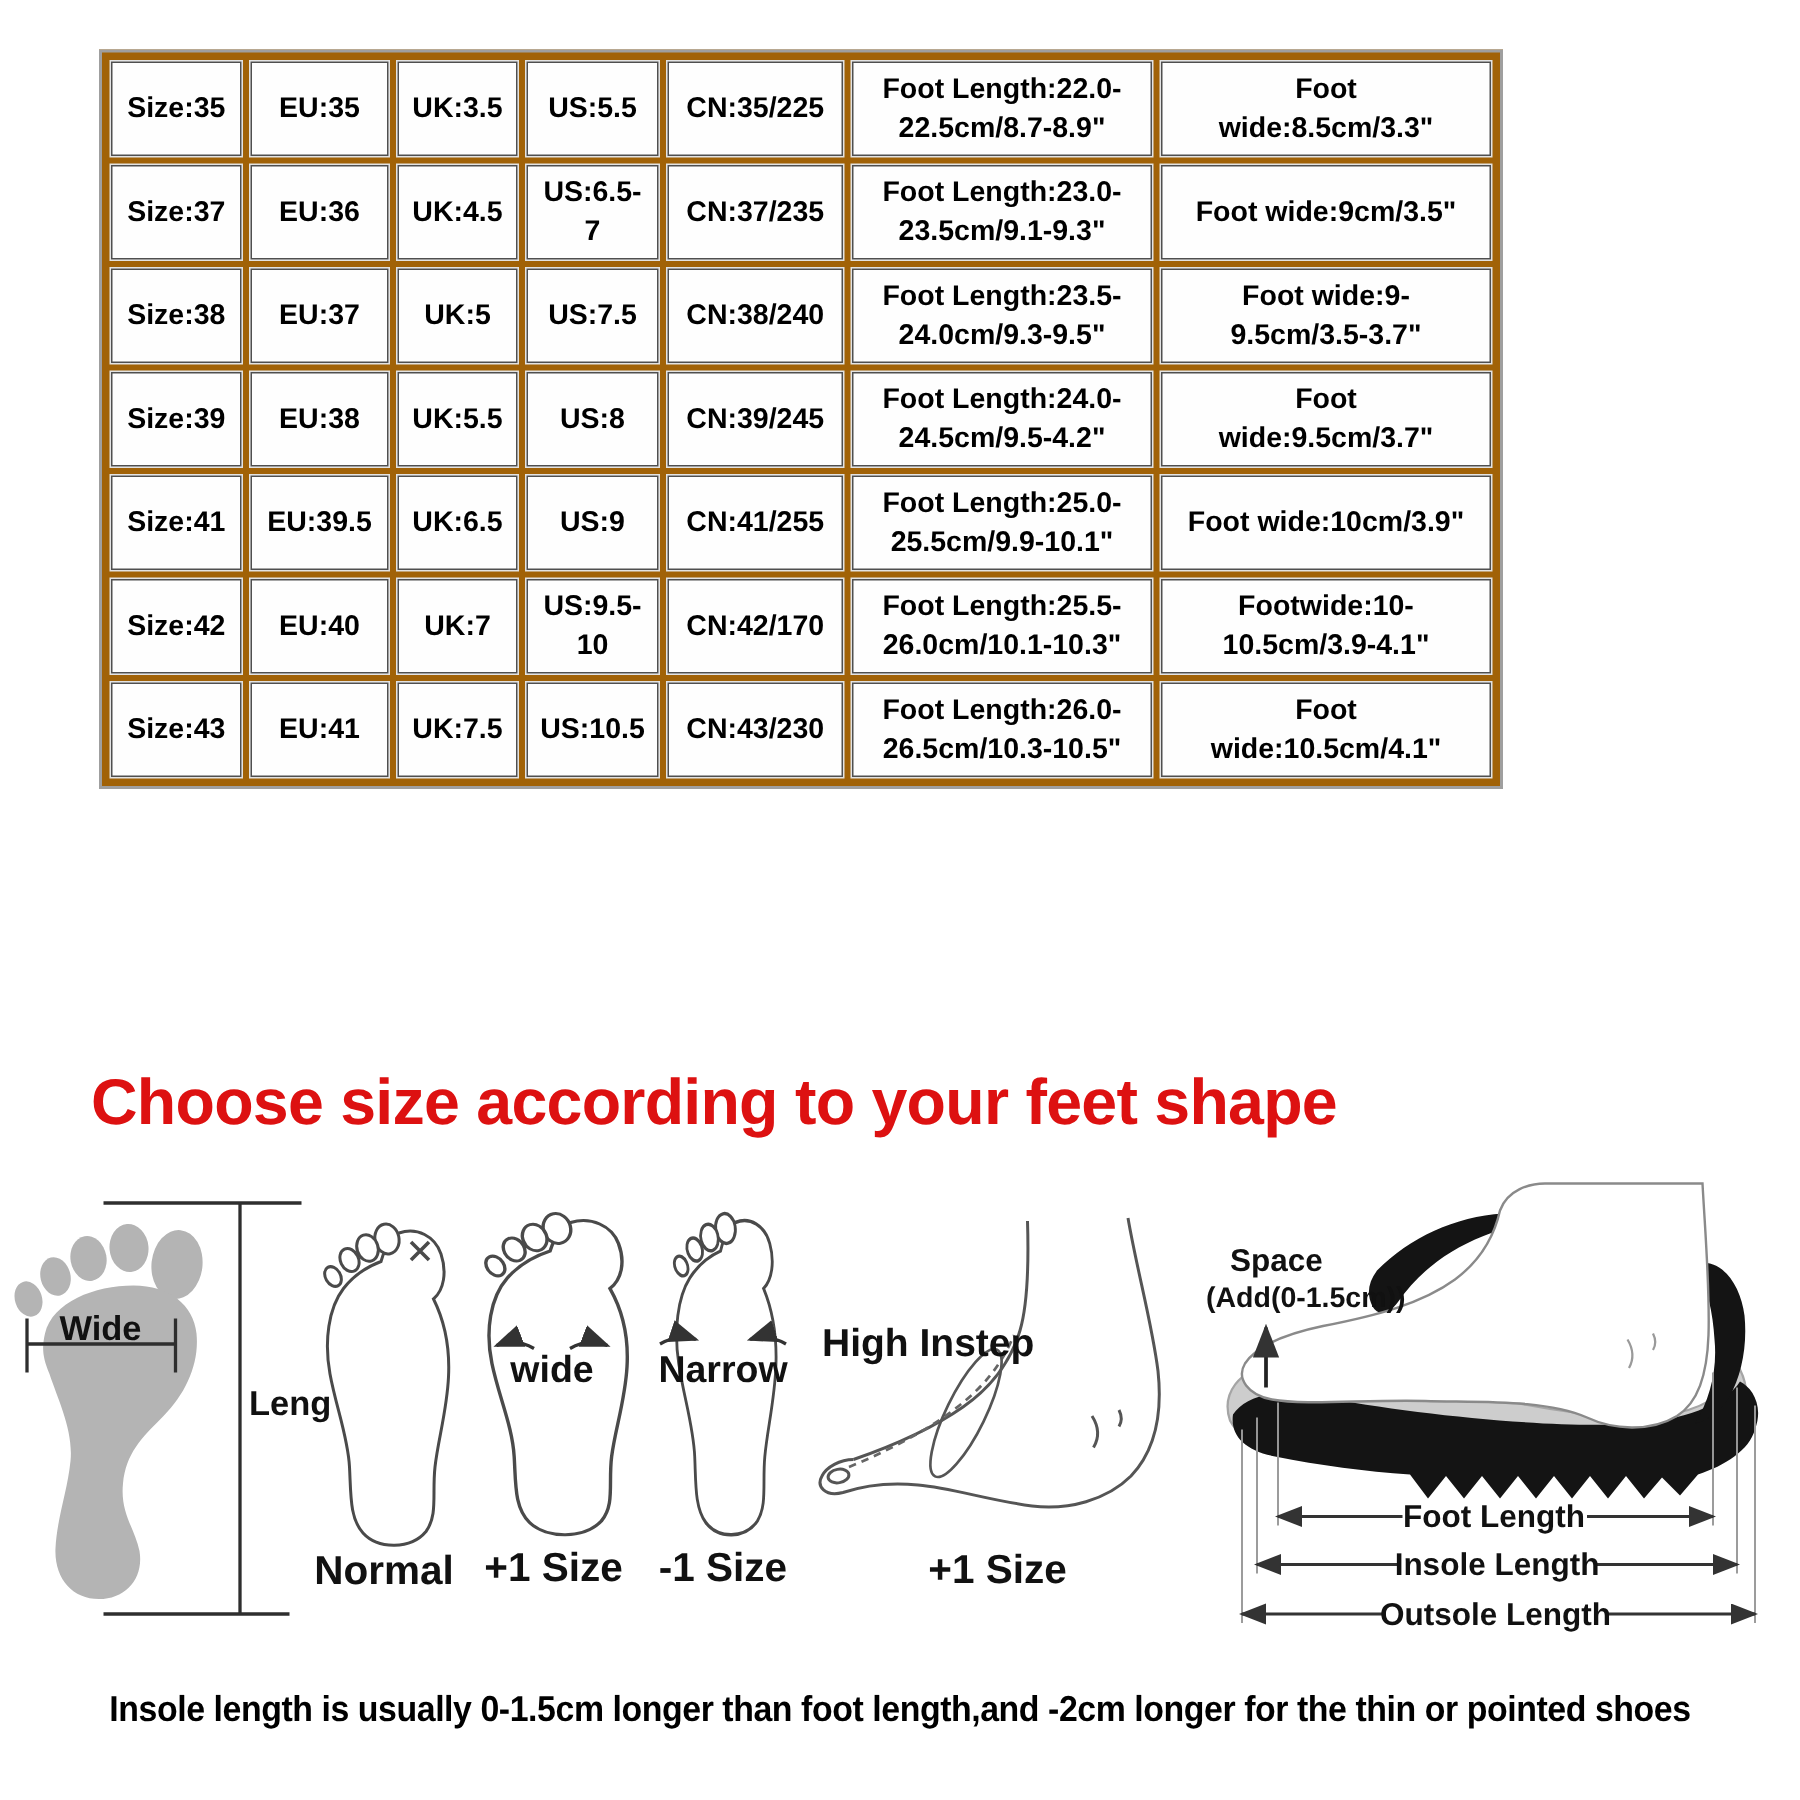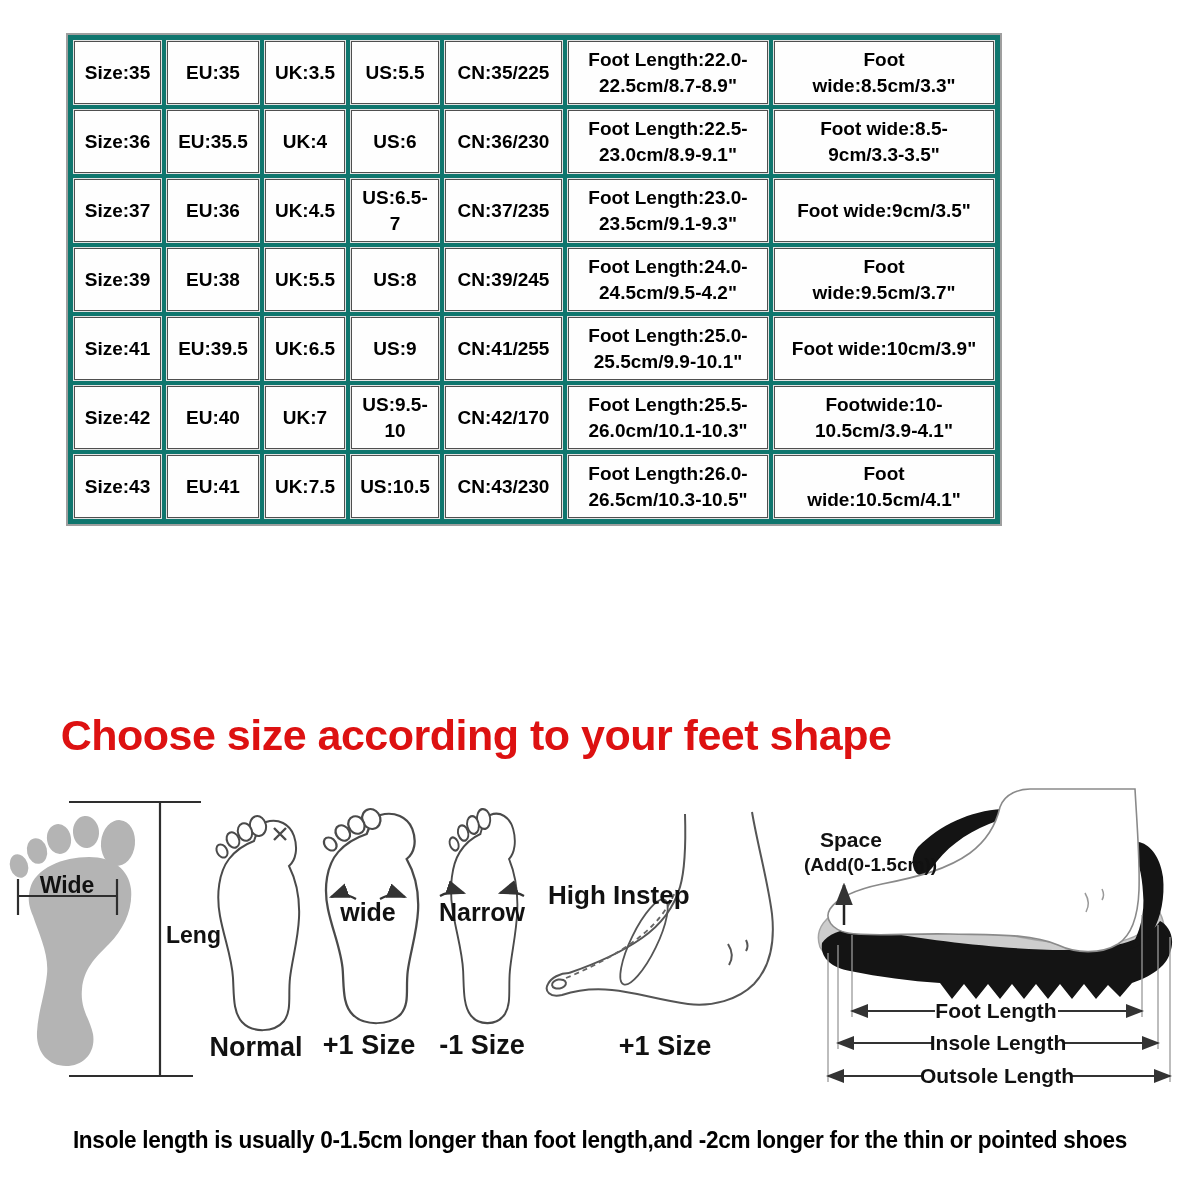--- a/index.html
+++ b/index.html
@@ -5,21 +5,21 @@
   html,body{margin:0;padding:0;}
   body{
     width:1200px;height:1200px;position:relative;background:#ffffff;
     font-family:"Liberation Sans","DejaVu Sans",sans-serif;color:#000;
     overflow:hidden;
   }
   
   .size-table{
     position:absolute;left:66px;top:33px;
     border-collapse:separate;border-spacing:6px;
-    border:2px solid #9f9f9f;background:#0f766e;
+    border:2px solid #9f9f9f;background:#a16207;
     table-layout:fixed;
   }
   .size-table td{
     border:1px solid #4f4f4f;background:#fefefe;
     text-align:center;vertical-align:middle;
     font-weight:bold;font-size:19px;line-height:1.32;
     height:59px;padding:1px 3px;white-space:pre-line;
     box-shadow:0 0 0 1px #e3e3e3;
   }
   
@@ -58,40 +58,40 @@
       <td>EU:35</td>
       <td>UK:3.5</td>
       <td>US:5.5</td>
       <td>CN:35/225</td>
       <td>Foot Length:22.0-
 22.5cm/8.7-8.9"</td>
       <td>Foot
 wide:8.5cm/3.3"</td>
     </tr>
     <tr>
-      <td>Size:36</td>
-      <td>EU:35.5</td>
-      <td>UK:4</td>
-      <td>US:6</td>
-      <td>CN:36/230</td>
-      <td>Foot Length:22.5-
-23.0cm/8.9-9.1"</td>
-      <td>Foot wide:8.5-
-9cm/3.3-3.5"</td>
-    </tr>
-    <tr>
       <td>Size:37</td>
       <td>EU:36</td>
       <td>UK:4.5</td>
       <td>US:6.5-
 7</td>
       <td>CN:37/235</td>
       <td>Foot Length:23.0-
 23.5cm/9.1-9.3"</td>
       <td>Foot wide:9cm/3.5"</td>
+    </tr>
+    <tr>
+      <td>Size:38</td>
+      <td>EU:37</td>
+      <td>UK:5</td>
+      <td>US:7.5</td>
+      <td>CN:38/240</td>
+      <td>Foot Length:23.5-
+24.0cm/9.3-9.5"</td>
+      <td>Foot wide:9-
+9.5cm/3.5-3.7"</td>
     </tr>
     <tr>
       <td>Size:39</td>
       <td>EU:38</td>
       <td>UK:5.5</td>
       <td>US:8</td>
       <td>CN:39/245</td>
       <td>Foot Length:24.0-
 24.5cm/9.5-4.2"</td>
       <td>Foot

